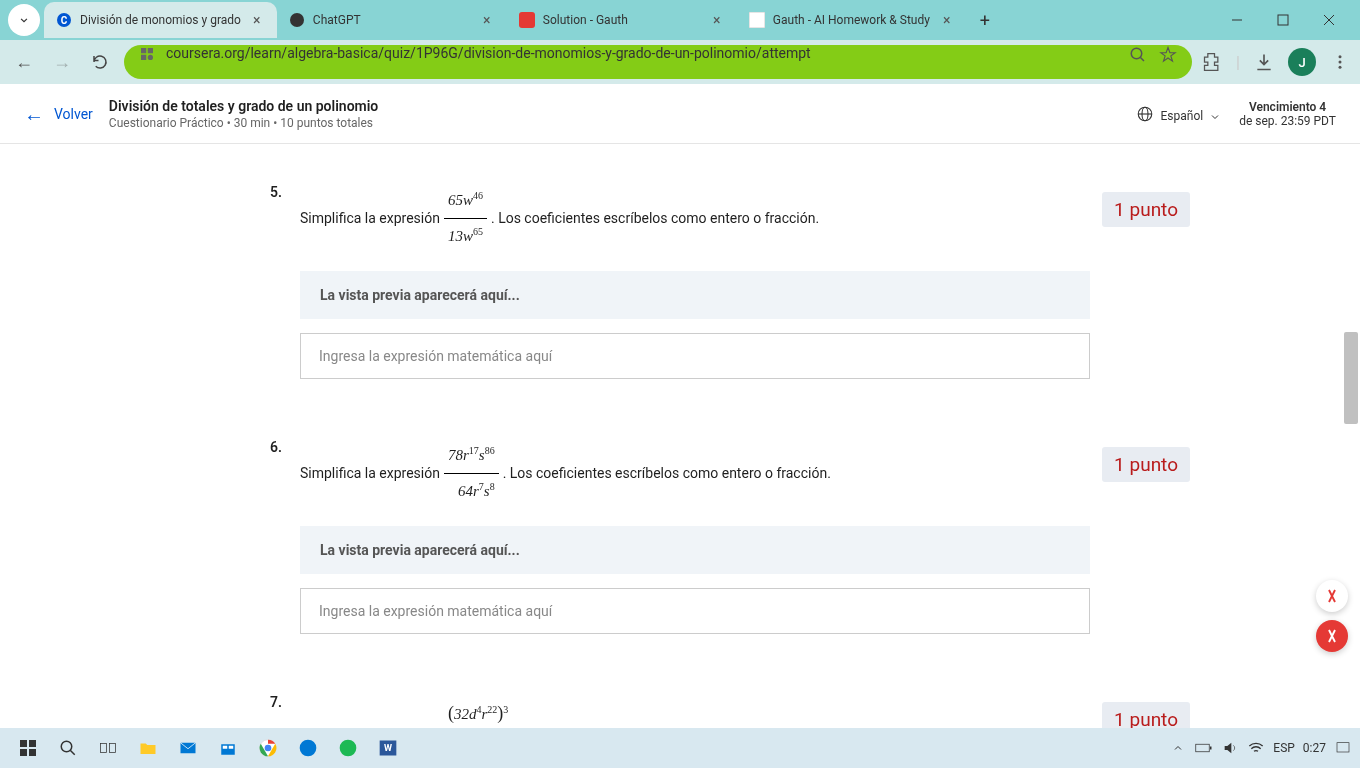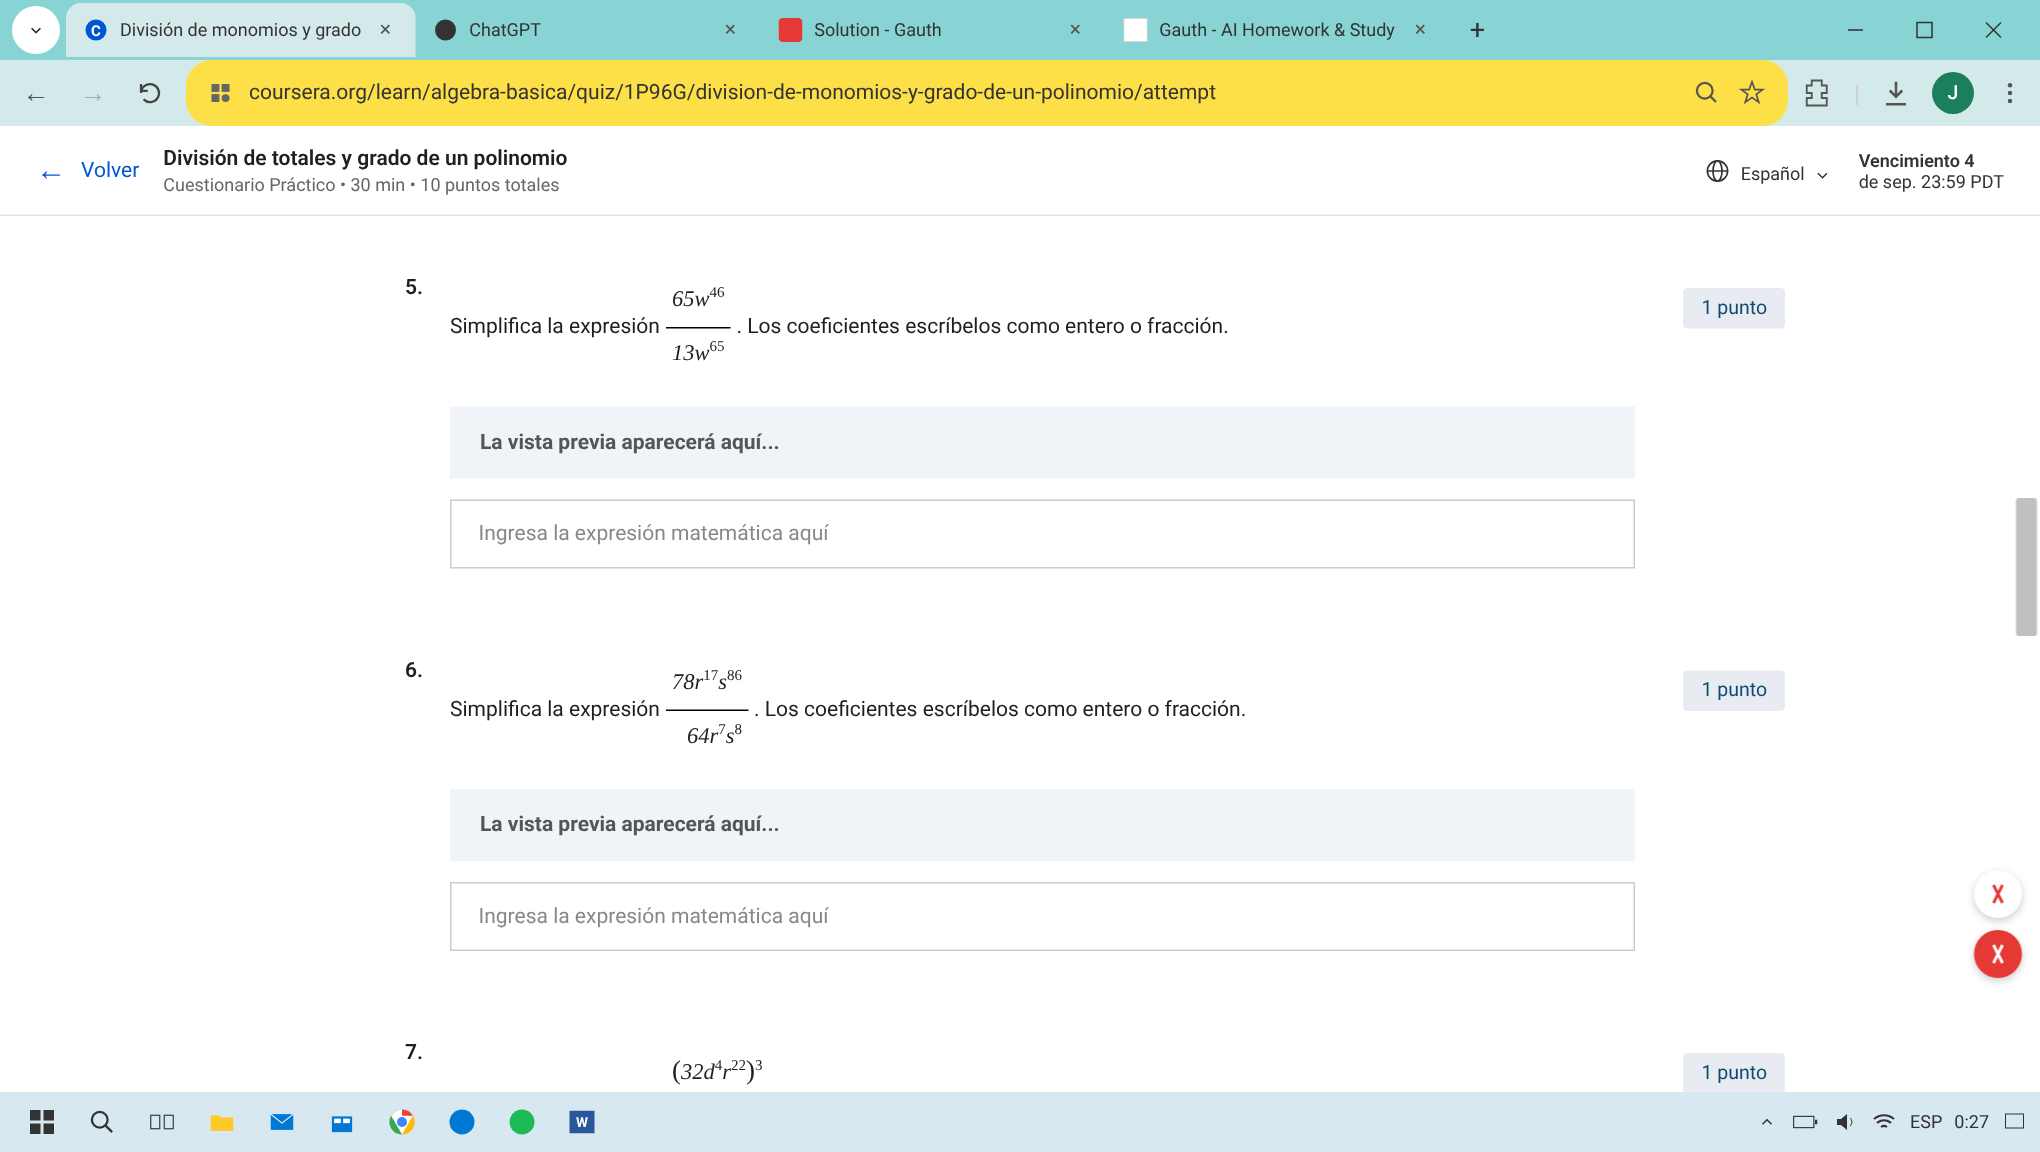--- a/index.html
+++ b/index.html
@@ -13,56 +13,56 @@
     .tab.active { background: #d4eaea; border-radius: 10px 10px 0 0; }
     .tab-favicon { width: 16px; height: 16px; flex-shrink: 0; display: flex; align-items: center; justify-content: center; }
     .tab-title { font-size: 12px; white-space: nowrap; overflow: hidden; text-overflow: ellipsis; flex: 1; color: #333; }
     .tab-close { width: 16px; height: 16px; display: flex; align-items: center; justify-content: center; font-size: 14px; color: #555; cursor: pointer; }
     .new-tab { width: 28px; height: 28px; display: flex; align-items: center; justify-content: center; font-size: 18px; color: #333; cursor: pointer; margin-left: 4px; }
     .window-controls { margin-left: auto; display: flex; gap: 0; }
     .win-btn { width: 46px; height: 32px; display: flex; align-items: center; justify-content: center; cursor: pointer; }
     
     .addr-bar { display: flex; align-items: center; height: 44px; padding: 0 10px; gap: 10px; background: #d4eaea; }
     .nav-btn { width: 28px; height: 28px; display: flex; align-items: center; justify-content: center; cursor: pointer; color: #555; font-size: 18px; }
-    .url-field { flex: 1; display: flex; align-items: center; background: #fde047; height: 44px; border-radius: 17px; padding: 0 14px; gap: 10px; }
+    .url-field { flex: 1; display: flex; background: #84cc16; height: 34px; border-radius: 17px; padding: 0 14px; gap: 10px; }
     .url-icon { width: 18px; height: 18px; }
     .url-text { font-size: 14px; color: #333; flex: 1; }
     .addr-actions { display: flex; align-items: center; gap: 14px; }
     .addr-icon { width: 20px; height: 20px; display: flex; align-items: center; justify-content: center; cursor: pointer; color: #444; }
     .profile-badge { width: 28px; height: 28px; border-radius: 50%; background: #1a7f5a; color: #fff; display: flex; align-items: center; justify-content: center; font-size: 13px; font-weight: 500; }
     
     
     .coursera-header { display: flex; align-items: center; height: 60px; padding: 0 24px; border-bottom: 1px solid #e5e5e5; background: #fff; }
     .back-link { color: #0056d2; display: flex; align-items: center; gap: 10px; cursor: pointer; font-size: 14px; }
     .back-arrow { font-size: 20px; }
     .quiz-title-section { margin-left: 16px; }
     .quiz-title { font-size: 14px; font-weight: 600; color: #1f1f1f; }
     .quiz-meta { font-size: 12px; color: #666; margin-top: 2px; }
     .header-right { margin-left: auto; display: flex; align-items: center; gap: 18px; }
     .lang-selector { display: flex; align-items: flex-end; gap: 6px; cursor: pointer; font-size: 12px; color: #333; }
-    .deadline { text-align: left; font-size: 12px; color: #333; }
+    .deadline { text-align: center; font-size: 12px; color: #333; }
     .deadline-label { font-weight: 600; }
     
     
     .content-wrapper { height: 637px; overflow-y: scroll; position: relative; }
     .content { max-width: 820px; margin: 0 auto; padding: 40px 0; }
     
     .question { display: flex; margin-bottom: 60px; position: relative; }
     .q-number { width: 30px; font-size: 14px; font-weight: 600; color: #1f1f1f; flex-shrink: 0; }
     .q-body { flex: 1; }
     .q-prompt { font-size: 14px; color: #1f1f1f; display: flex; align-items: center; flex-wrap: wrap; line-height: 2.2; }
     .math-frac { display: inline-flex; flex-direction: column; align-items: flex-end; margin: 0 4px; font-family: 'Times New Roman', serif; font-style: italic; font-size: 15px; vertical-align: middle; }
     .math-num { border-bottom: 1px solid #000; padding: 0 4px 1px; }
     .math-den { padding: 1px 4px 0; }
     .math-sup { font-size: 10px; vertical-align: super; font-style: normal; }
     .math-var { font-style: italic; }
     .math-paren { font-size: 18px; font-style: normal; }
     .preview-box { background: #f0f4f8; padding: 16px 20px; margin-top: 18px; font-size: 14px; color: #555; font-weight: bold; }
     .input-box { border: 1px solid #ccc; padding: 14px 18px; margin-top: 14px; font-size: 14px; color: #888; cursor: text; }
-    .points-badge { position: absolute; right: -100px; top: 8px; background: #e8ecf2; padding: 6px 12px; font-size: 13px; color: #0c4a6e; border-radius: 3px; }
+    .points-badge { position: absolute; right: -100px; top: 8px; background: #e8ecf2; padding: 6px 12px; font-size: 19px; color: #b91c1c; border-radius: 3px; }
     .scrollbar-thumb { position: absolute; right: 2px; top: 332px; width: 14px; height: 92px; background: #c0c0c0; border-radius: 2px; }
     
     
     .float-btn { position: absolute; right: 12px; width: 32px; height: 32px; border-radius: 50%; background: #fff; display: flex; align-items: center; justify-content: center; box-shadow: 0 2px 6px rgba(0,0,0,0.2); cursor: pointer; }
     .float-btn.f1 { top: 580px; color: #e53935; }
     .float-btn.f2 { top: 620px; background: #e53935; color: #fff; }
     
     
     .taskbar { position: absolute; bottom: 0; left: 0; right: 0; height: 40px; background: #d8e8f0; display: flex; align-items: center; padding: 0 8px; }
     .tb-item { width: 40px; height: 40px; display: flex; align-items: center; justify-content: center; cursor: pointer; }

